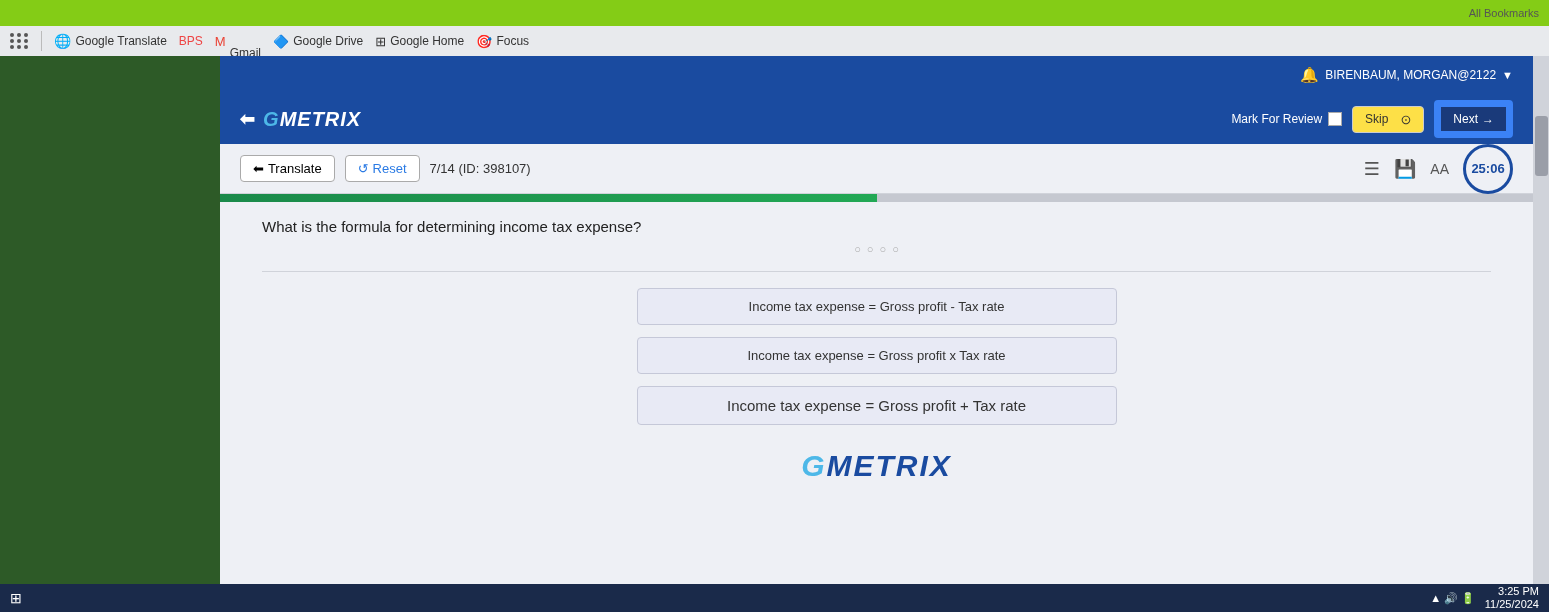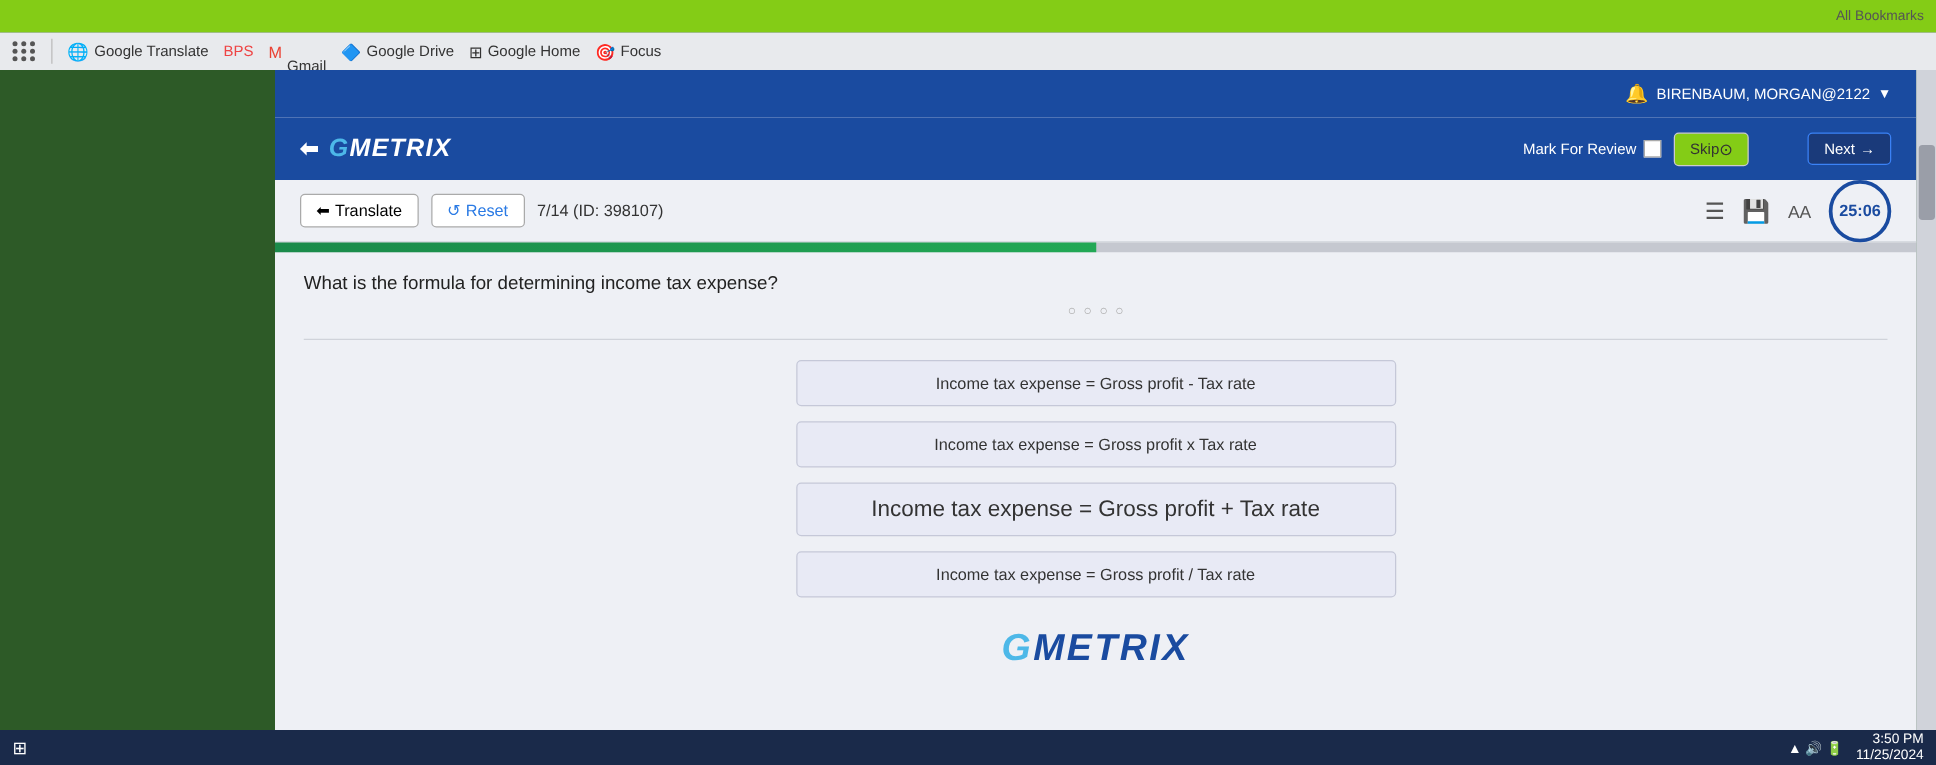--- a/index.html
+++ b/index.html
@@ -93,25 +93,25 @@
           <span style="color:white;font-size:18px;font-weight:bold;">⬅</span>
           <span style="color:white;font-size:20px;font-weight:800;font-style:italic;letter-spacing:1px;">
             <span style="color:#4db8e8;">G</span><span>METRIX</span>
           </span>
         </div>
         <div style="display:flex;align-items:center;gap:10px;">
           <div style="display:flex;align-items:center;gap:6px;color:white;font-size:12px;">
             <span>Mark For Review</span>
             <div style="width:14px;height:14px;background:white;border:1px solid #aaa;"></div>
           </div>
-          <button style="background:#84cc16;color:#333;border:1px solid #ccc;padding:5px 12px;border-radius:4px;font-size:12px;cursor:pointer;display:flex;align-items:center;gap:0;">
+          <button style="background:#fde047;color:#333;border:1px solid #ccc;padding:5px 12px;border-radius:4px;font-size:12px;cursor:pointer;display:flex;align-items:center;gap:12px;">
             <span>Skip</span>
             <span style="font-size:13px;">⊙</span>
           </button>
-          <button style="background:#1a3a7a;color:white;border:1px solid #3b82f6;padding:5px 12px;border-radius:4px;font-size:12px;cursor:pointer;display:flex;align-items:center;gap:4px;margin-left:37px;">
+          <button style="background:#1a3a7a;color:white;border:7px solid #3b82f6;padding:5px 12px;border-radius:4px;font-size:12px;cursor:pointer;display:flex;align-items:center;gap:4px;">
             <span>Next</span>
             <span>→</span>
           </button>
         </div>
       </div>
 
       <div style="background:#eef0f5;padding:8px 20px;display:flex;align-items:center;justify-content:space-between;border-bottom:1px solid #d0d3da;height:50px;">
         <div style="display:flex;align-items:center;gap:10px;">
           <button style="background:white;border:1px solid #aaa;padding:5px 12px;border-radius:4px;font-size:13px;cursor:pointer;display:flex;align-items:center;gap:4px;">
             <span>⬅</span>
@@ -130,43 +130,40 @@
           <div style="width:50px;height:50px;border-radius:50%;border:3px solid #1a4ba0;display:flex;align-items:center;justify-content:center;font-size:13px;font-weight:bold;color:#1a4ba0;">
             <span>25:06</span>
           </div>
         </div>
       </div>
 
       <div style="width:100%;height:8px;background:#c5c8d0;">
         <div style="height:100%;background:linear-gradient(90deg,#1a8a4a,#22a855);width:50%;"></div>
       </div>
 
-      <div style="padding:16px 23px;flex:1;background:#eef0f5;overflow:auto;">
+      <div style="padding:16px 42px;flex:1;background:#eef0f5;overflow:auto;">
         <p style="font-size:15px;color:#222;margin-bottom:6px;">What is the formula for determining income tax expense?</p>
         <div style="display:flex;justify-content:center;gap:6px;margin:8px 0 16px;color:#aaa;font-size:11px;">
           <span>○</span>
             <span>○</span>
             <span>○</span>
             <span>○</span>
         </div>
 
         <div style="width:100%;height:1px;background:#d0d3da;margin-bottom:16px;"></div>
 
         <div style="display:flex;flex-direction:column;gap:12px;max-width:480px;margin:0 auto;">
           <div style="background:#e8eaf5;border:1px solid #c5c8d8;padding:10px 20px;border-radius:4px;font-size:13px;color:#333;cursor:pointer;text-align:center;">
             <span>Income tax expense = Gross profit - Tax rate</span>
           </div>
           <div style="background:#e8eaf5;border:1px solid #c5c8d8;padding:10px 20px;border-radius:4px;font-size:13px;color:#333;cursor:pointer;text-align:center;">
             <span>Income tax expense = Gross profit x Tax rate</span>
           </div>
-          <div style="background:#e8eaf5;border:1px solid #c5c8d8;padding:10px 20px;border-radius:4px;font-size:18px;color:#333;cursor:pointer;text-align:center;">
+          <div style="background:#e8eaf5;border:1px solid #c5c8d8;padding:10px 20px;border-radius:4px;font-size:15px;color:#333;cursor:pointer;text-align:center;">
             <span>Income tax expense = Gross profit + Tax rate</span>
-          </div>
-          <div style="background:#e8eaf5;border:1px solid #c5c8d8;padding:10px 20px;border-radius:4px;font-size:13px;color:#333;cursor:pointer;text-align:center;">
-            <span>Income tax expense = Gross profit / Tax rate</span>
           </div>
         </div>
 
         <div style="display:flex;justify-content:center;margin-top:24px;">
           <div style="font-size:30px;font-weight:800;font-style:italic;letter-spacing:2px;">
             <span style="color:#4db8e8;">G</span><span style="color:#1a4ba0;">METRIX</span>
           </div>
         </div>
       </div>
     </div>
@@ -177,19 +174,19 @@
 
   </div>
 
   <div style="background:#1a2a4a;height:28px;display:flex;align-items:center;justify-content:space-between;padding:0 10px;">
     <div style="display:flex;gap:8px;align-items:center;">
       <span style="color:white;font-size:14px;">⊞</span>
     </div>
     <div style="display:flex;gap:10px;align-items:center;color:white;font-size:11px;">
       <span>▲ 🔊 🔋</span>
       <div style="display:flex;flex-direction:column;align-items:flex-end;line-height:1.2;">
-        <span style="font-size:11px;color:white;">3:50 PM</span>
+        <span style="font-size:11px;color:white;">3:25 PM</span>
         <span style="font-size:11px;color:white;">11/25/2024</span>
       </div>
     </div>
   </div>
 
 </div>
 
 </body></html>

